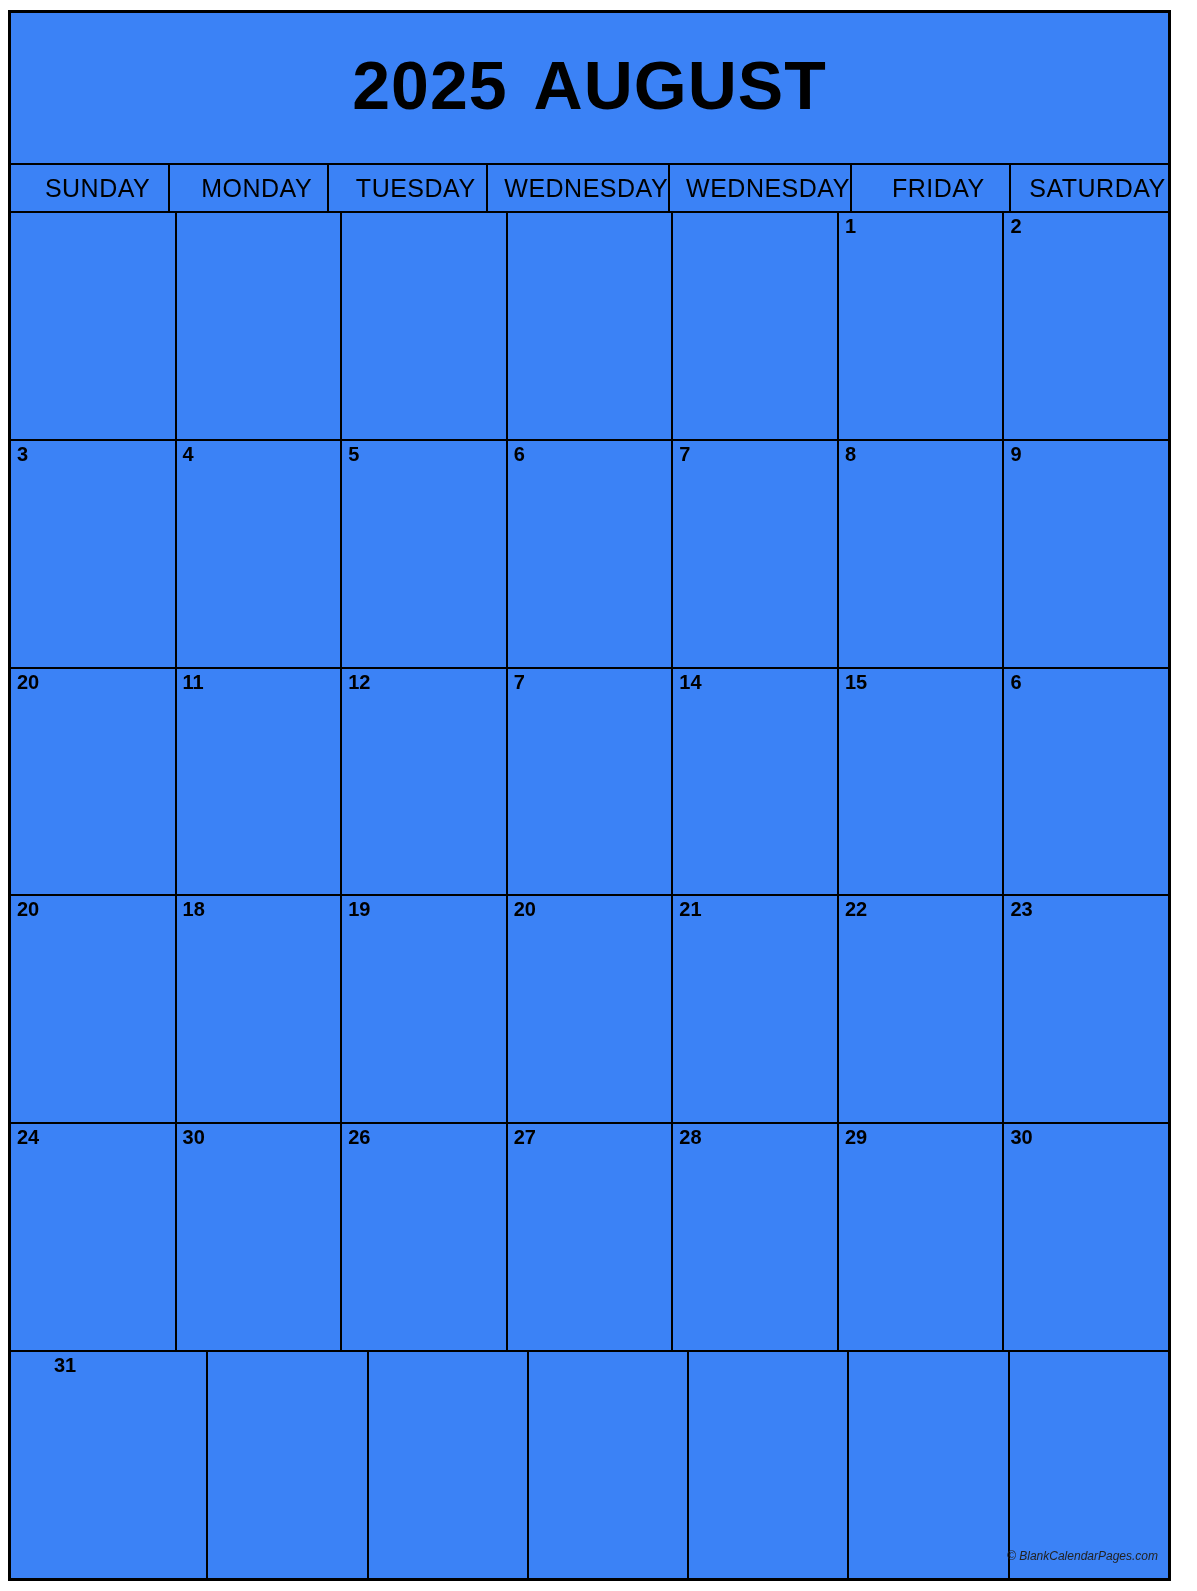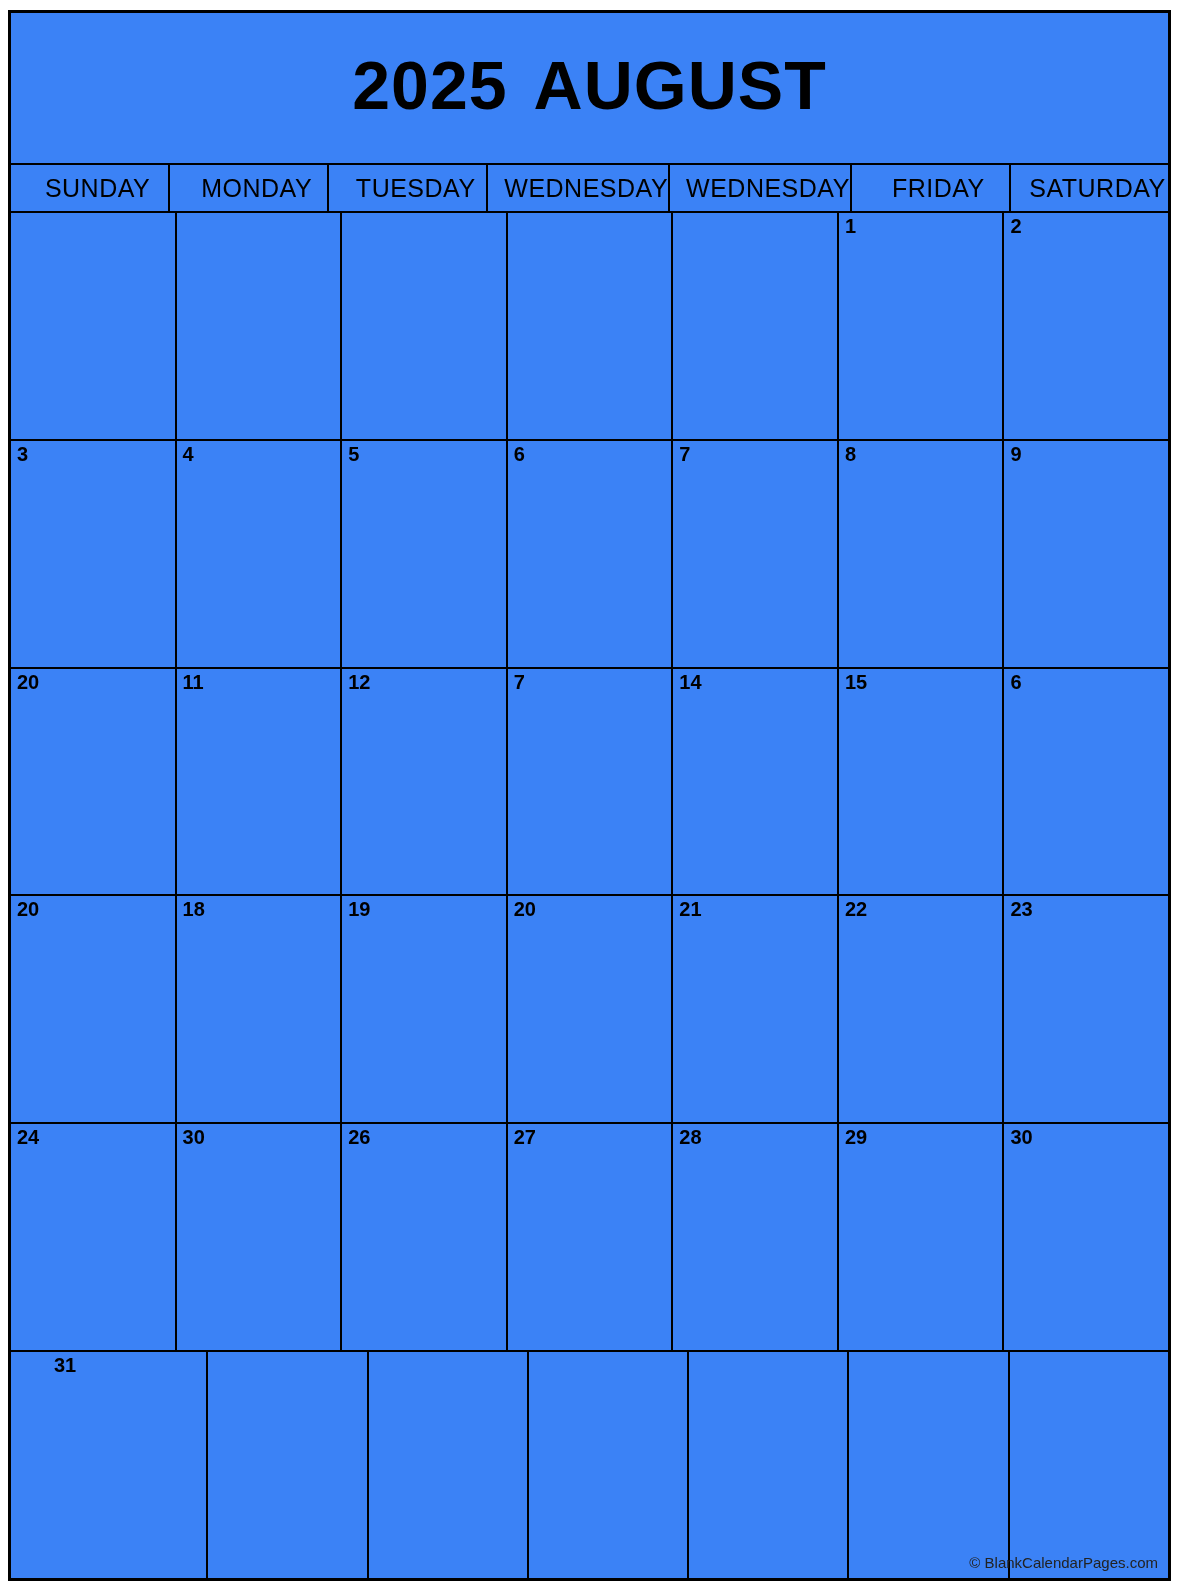--- a/index.html
+++ b/index.html
@@ -98,24 +98,25 @@
     top: 2px;
     font-size: 20px;
     font-weight: bold;
     line-height: 1.1;
   }
 
   
   .credit {
     position: absolute;
     right: 10px;
-    bottom: 7px;
-    font-size: 15px;
+    bottom: 15px;
+    font-size: 12px;
     color: #222222;
     white-space: nowrap;
+    font-style: italic;
   }
 </style>
 </head>
 <body>
 
 <div class="calendar">
 
   <div class="title-bar">
     <div class="title-text">
       <span class="year">2025</span><span class="month">AUGUST</span>

